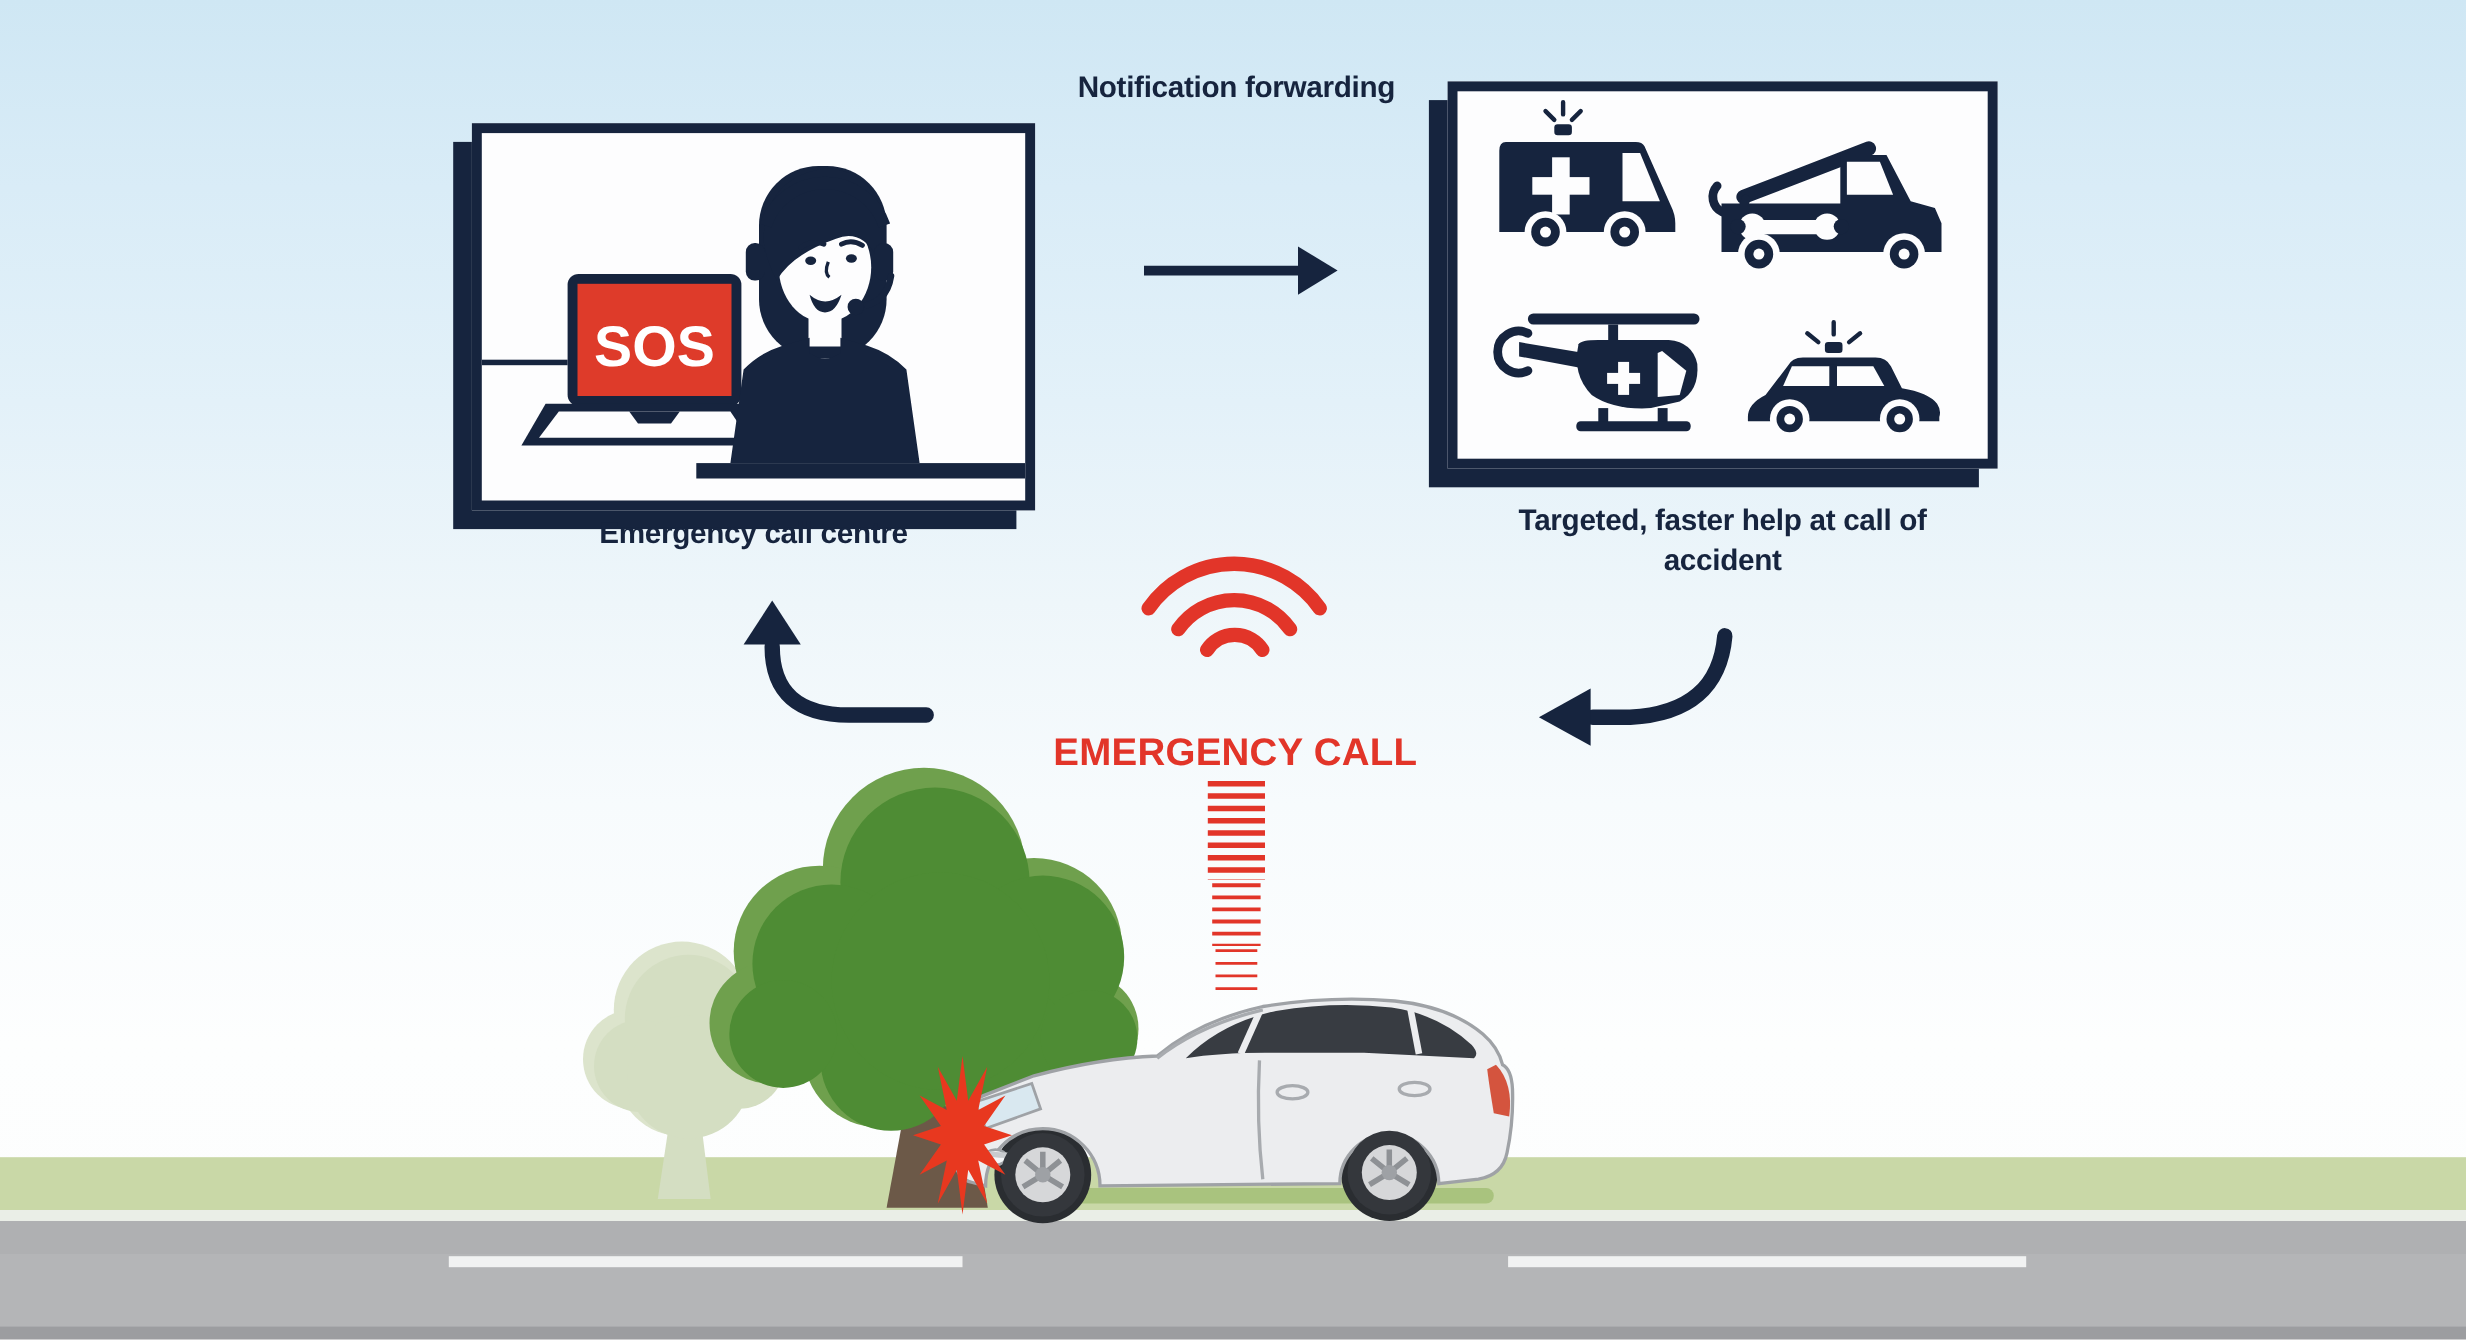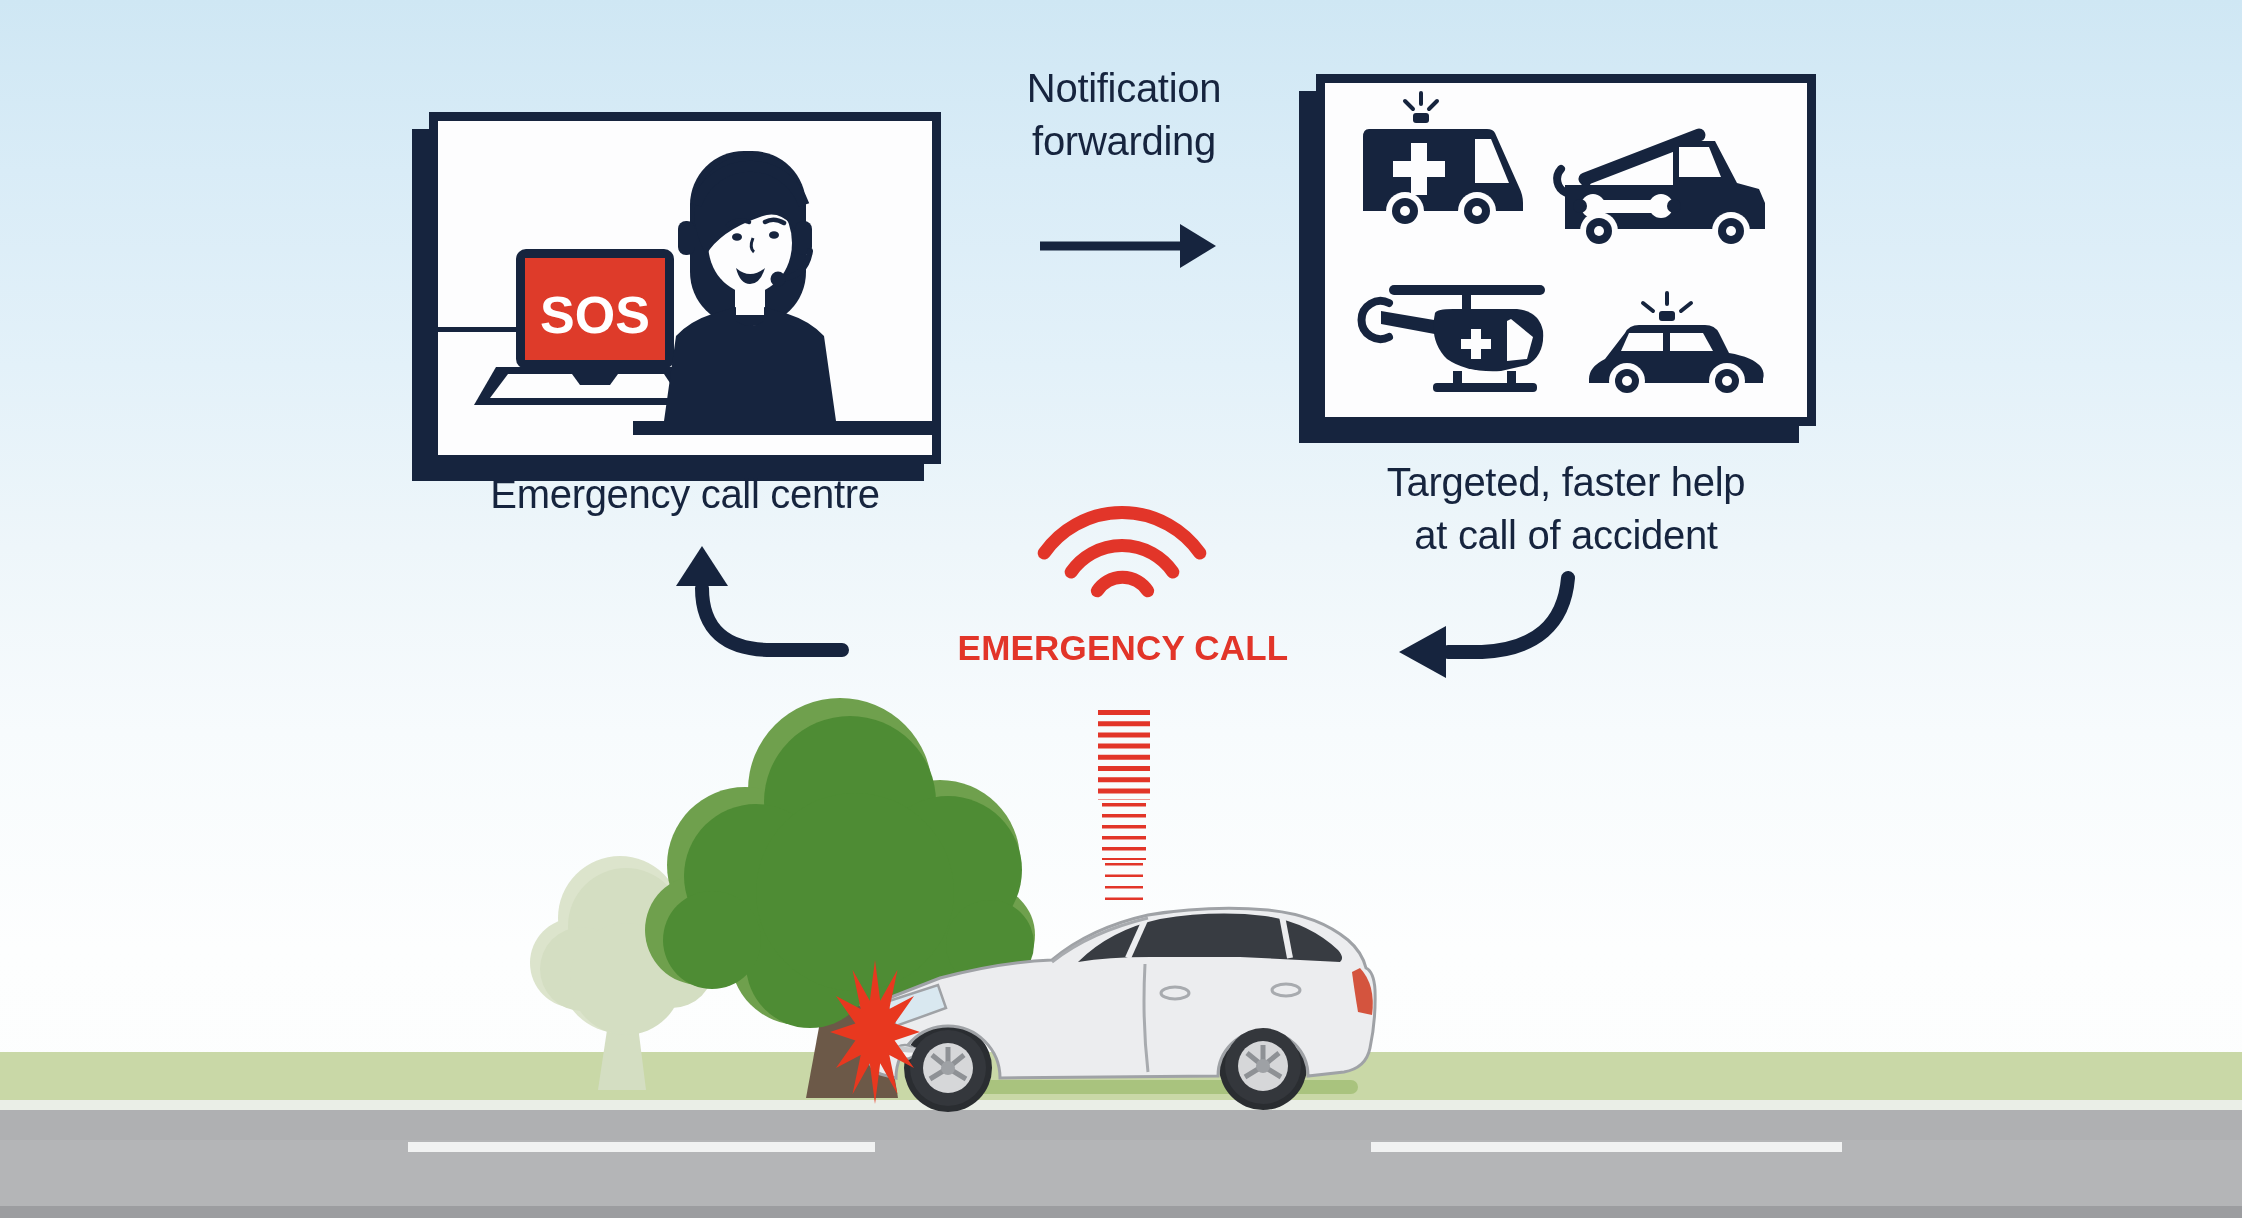--- a/index.html
+++ b/index.html
@@ -6,21 +6,21 @@
   .stage{
     position:relative;width:2242px;height:1218px;overflow:hidden;
     font-family:"Liberation Sans","DejaVu Sans",sans-serif;
     background:linear-gradient(180deg,#cfe7f4 0%,#d9ecf7 14%,#e3f1f9 30%,#eef6fa 45%,#f7fbfd 60%,#fdfefe 78%,#fcfdfd 100%);
   }
   .panel{
     position:absolute;background:#fdfdfe;border:9px solid #16243E;
     box-shadow:-17px 17px 0 0 #16243E;box-sizing:border-box;
   }
   .hlabel{
-    position:absolute;color:#16243E;font-weight:400;font-size:40px;
+    position:absolute;color:#16243E;font-weight:700;font-size:27px;
     line-height:1.32;text-align:center;letter-spacing:-0.3px;
   }
   .redlabel{
     position:absolute;color:#E23529;font-weight:700;font-size:35px;
     text-align:center;letter-spacing:0.2px;
   }
   .abs{position:absolute;}
   svg{display:block;}
   .navy{fill:#16243E;}
   .navy-st{stroke:#16243E;fill:none;}
@@ -145,21 +145,21 @@
   <div class="hlabel" style="left:1366px;top:456px;width:400px;">Targeted, faster help at call of accident</div>
 
   <svg class="abs" style="left:1007px;top:503px;" width="230" height="110" viewBox="0 0 230 110">
     <g fill="none" stroke="#E23529" stroke-width="13" stroke-linecap="round">
       <path d="M37.2 50 A 95 95 0 0 1 192.8 50"></path>
       <path d="M64.2 69 A 62 62 0 0 1 165.8 69"></path>
       <path d="M90.4 87.8 A 30 30 0 0 1 140.6 87.8"></path>
     </g>
   </svg>
 
-  <div class="redlabel" style="left:923px;top:628px;width:400px;text-align:center;">EMERGENCY CALL</div>
+  <div class="redlabel" style="left:923px;top:664px;width:400px;text-align:center;">EMERGENCY CALL</div>
 
   <svg class="abs" style="left:660px;top:535px;" width="200" height="130" viewBox="0 0 200 130">
     <path d="M 182 115 H 112 Q 42 115 42 53" fill="none" stroke="#16243E" stroke-width="14" stroke-linecap="round"></path>
     <polygon class="navy" points="16,51 68,51 42,11"></polygon>
   </svg>
 
   <svg class="abs" style="left:1385px;top:555px;" width="210" height="135" viewBox="0 0 210 135">
     <path d="M 183 23 Q 177 93 97 97 H 63" fill="none" stroke="#16243E" stroke-width="14" stroke-linecap="round"></path>
     <polygon class="navy" points="61,71 61,123 14,97"></polygon>
   </svg>

